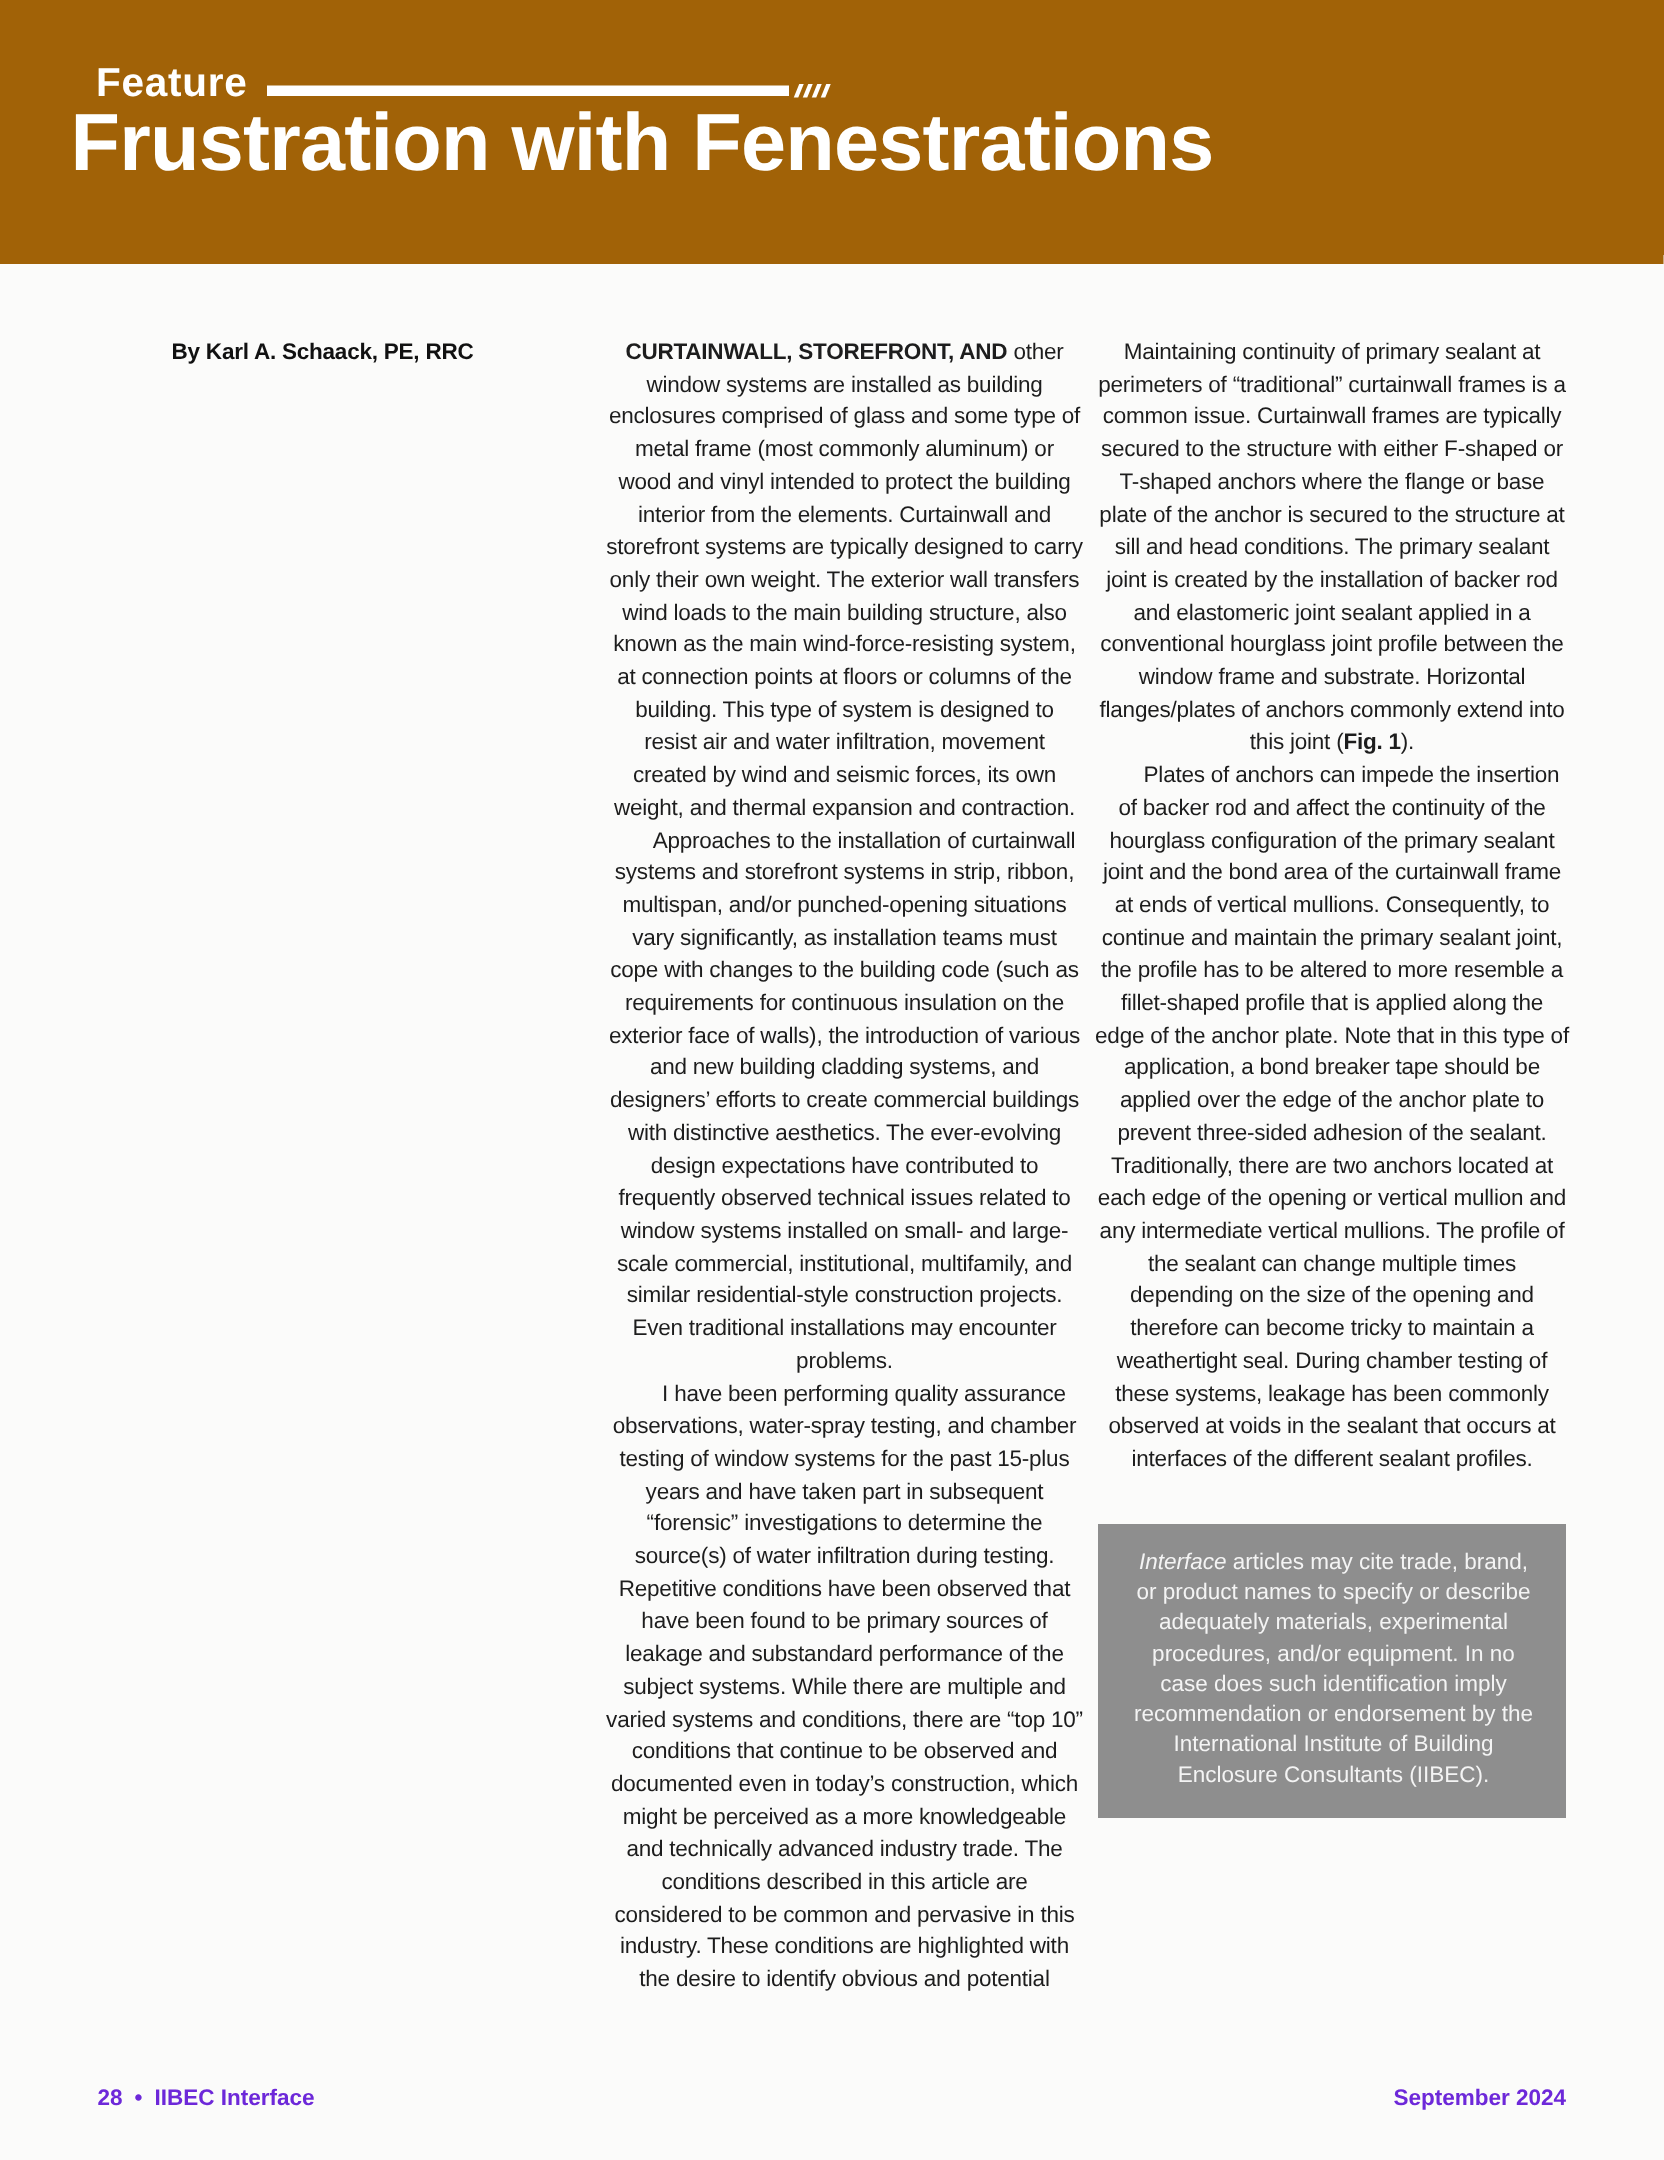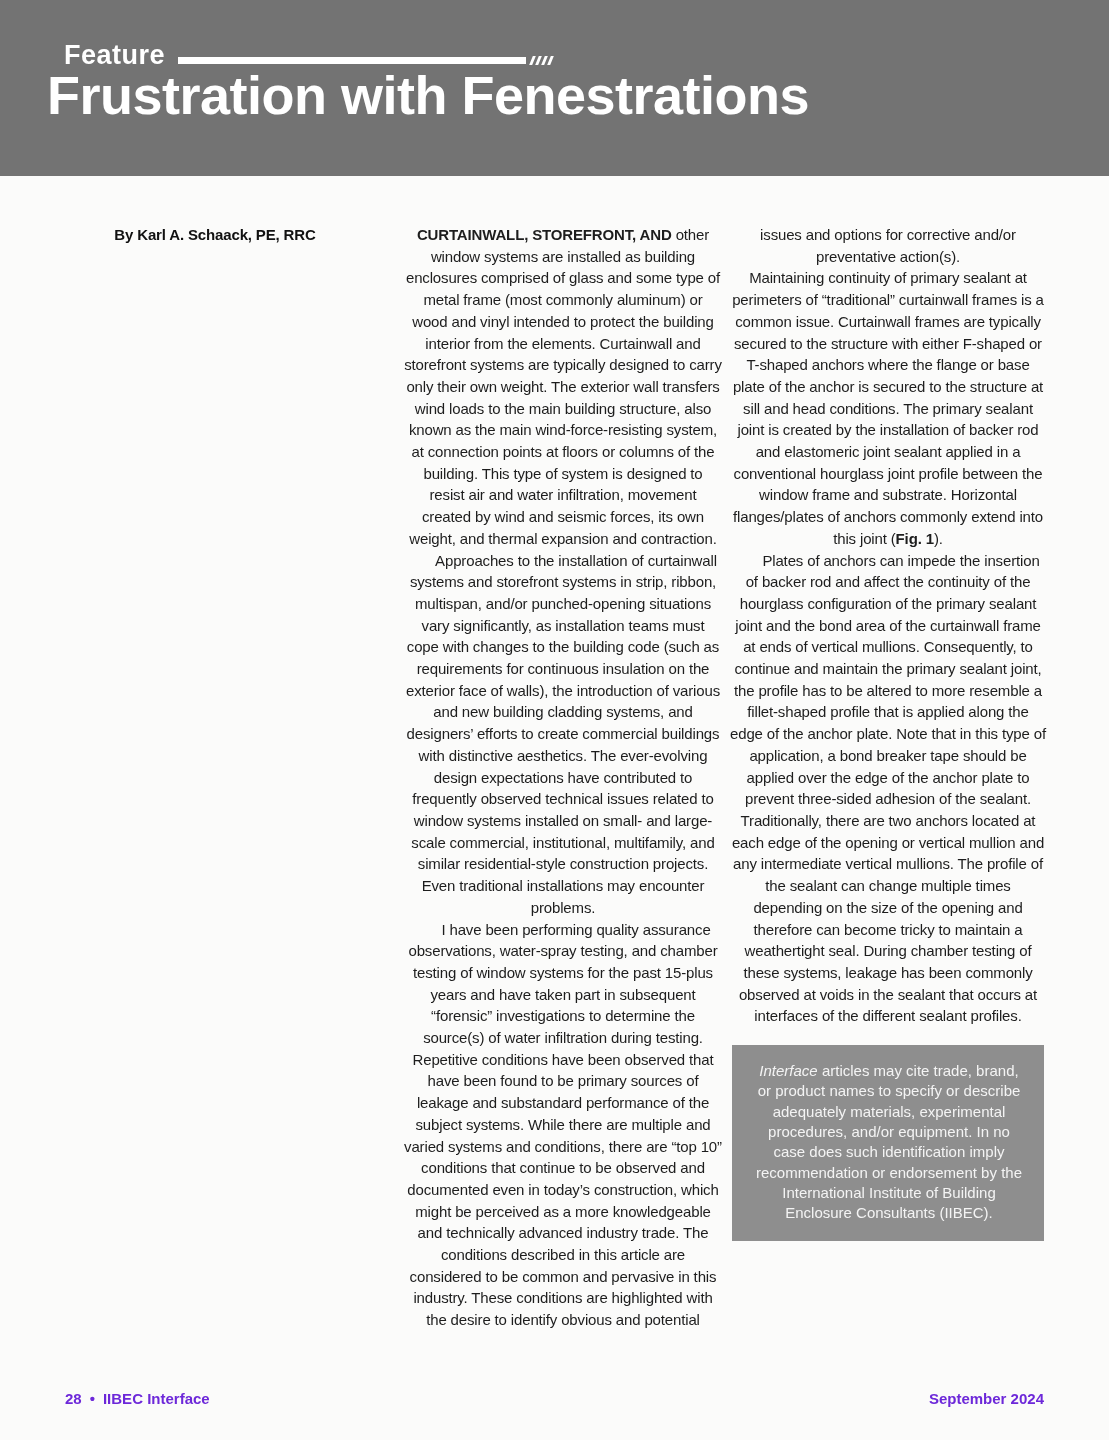--- a/index.html
+++ b/index.html
@@ -5,21 +5,21 @@
   html,body{margin:0;padding:0;}
   body{
     width:1109px;height:1440px;position:relative;
     background:#fbfbfa;
     font-family:"Liberation Sans",sans-serif;
     color:#1d1d1d;
     overflow:hidden;
   }
   .band{
     position:absolute;top:0;left:0;width:1109px;height:176px;
-    background:#737373;
+    background:#a16207;
   }
   .feature-row{
     position:absolute;top:40px;left:64px;
     display:flex;align-items:center;
   }
   .feature-label{
     color:#ffffff;font-size:27px;font-weight:bold;letter-spacing:.5px;
   }
   .feature-rule{
     display:inline-block;width:348px;height:7px;background:#ffffff;
@@ -44,21 +44,21 @@
     margin:0;font-size:15px;line-height:21.7px;letter-spacing:-0.15px;
     text-align:center;
   }
   .ind{text-indent:26px;}
   h2.section{
     margin:21px 0 5px 0;
     font-size:18.5px;font-weight:bold;letter-spacing:1.6px;
     color:#2d6b99;line-height:23px;
   }
   .notice{
-    margin-top:18px;margin-left:2px;
+    margin-top:32px;margin-left:2px;
     background:#8e8e8e;color:#ffffff;
     padding:16px 18px 18px 20px;
     box-sizing:border-box;width:312px;
   }
   .notice p{
     margin:0;font-size:15px;line-height:20.3px;letter-spacing:0;
     color:#f4f4f4;
   }
   footer{
     position:absolute;left:65px;right:65px;top:1390px;
@@ -91,21 +91,20 @@
       <p class="byline">By Karl A. Schaack, PE, RRC</p>
     </div>
 
     <div class="col col2">
       <p><strong>CURTAINWALL, STOREFRONT, AND</strong><span> other window systems are installed as building enclosures comprised of glass and some type of metal frame (most commonly aluminum) or wood and vinyl intended to protect the building interior from the elements. Curtainwall and storefront systems are typically designed to carry only their own weight. The exterior wall transfers wind loads to the main building structure, also known as the main wind-force-resisting system, at connection points at floors or columns of the building. This type of system is designed to resist air and water infiltration, movement created by wind and seismic forces, its own weight, and thermal expansion and contraction.</span></p>
       <p class="ind">Approaches to the installation of curtainwall systems and storefront systems in strip, ribbon, multispan, and/or punched-opening situations vary significantly, as installation teams must cope with changes to the building code (such as requirements for continuous insulation on the exterior face of walls), the introduction of various and new building cladding systems, and designers’ efforts to create commercial buildings with distinctive aesthetics. The ever-evolving design expectations have contributed to frequently observed technical issues related to window systems installed on small- and large-scale commercial, institutional, multifamily, and similar residential-style construction projects. Even traditional installations may encounter problems.</p>
       <p class="ind">I have been performing quality assurance observations, water-spray testing, and chamber testing of window systems for the past 15-plus years and have taken part in subsequent “forensic” investigations to determine the source(s) of water infiltration during testing. Repetitive conditions have been observed that have been found to be primary sources of leakage and substandard performance of the subject systems. While there are multiple and varied systems and conditions, there are “top 10” conditions that continue to be observed and documented even in today’s construction, which might be perceived as a more knowledgeable and technically advanced industry trade. The conditions described in this article are considered to be common and pervasive in this industry. These conditions are highlighted with the desire to identify obvious and potential</p>
     </div>
 
     <div class="col col3">
-      <p>issues and options for corrective and/or preventative action(s).</p>
       <p><span>Maintaining continuity of primary sealant at perimeters of “traditional” curtainwall frames is a common issue. Curtainwall frames are typically secured to the structure with either F-shaped or T-shaped anchors where the flange or base plate of the anchor is secured to the structure at sill and head conditions. The primary sealant joint is created by the installation of backer rod and elastomeric joint sealant applied in a conventional hourglass joint profile between the window frame and substrate. Horizontal flanges/plates of anchors commonly extend into this joint (</span><strong>Fig. 1</strong><span>).</span></p>
       <p class="ind">Plates of anchors can impede the insertion of backer rod and affect the continuity of the hourglass configuration of the primary sealant joint and the bond area of the curtainwall frame at ends of vertical mullions. Consequently, to continue and maintain the primary sealant joint, the profile has to be altered to more resemble a fillet-shaped profile that is applied along the edge of the anchor plate. Note that in this type of application, a bond breaker tape should be applied over the edge of the anchor plate to prevent three-sided adhesion of the sealant. Traditionally, there are two anchors located at each edge of the opening or vertical mullion and any intermediate vertical mullions. The profile of the sealant can change multiple times depending on the size of the opening and therefore can become tricky to maintain a weathertight seal. During chamber testing of these systems, leakage has been commonly observed at voids in the sealant that occurs at interfaces of the different sealant profiles.</p>
 
       <aside class="notice">
         <p><em>Interface</em><span> articles may cite trade, brand, or product names to specify or describe adequately materials, experimental procedures, and/or equipment. In no case does such identification imply recommendation or endorsement by the International Institute of Building Enclosure Consultants (IIBEC).</span></p>
       </aside>
     </div>
   </main>
 
   <footer>

